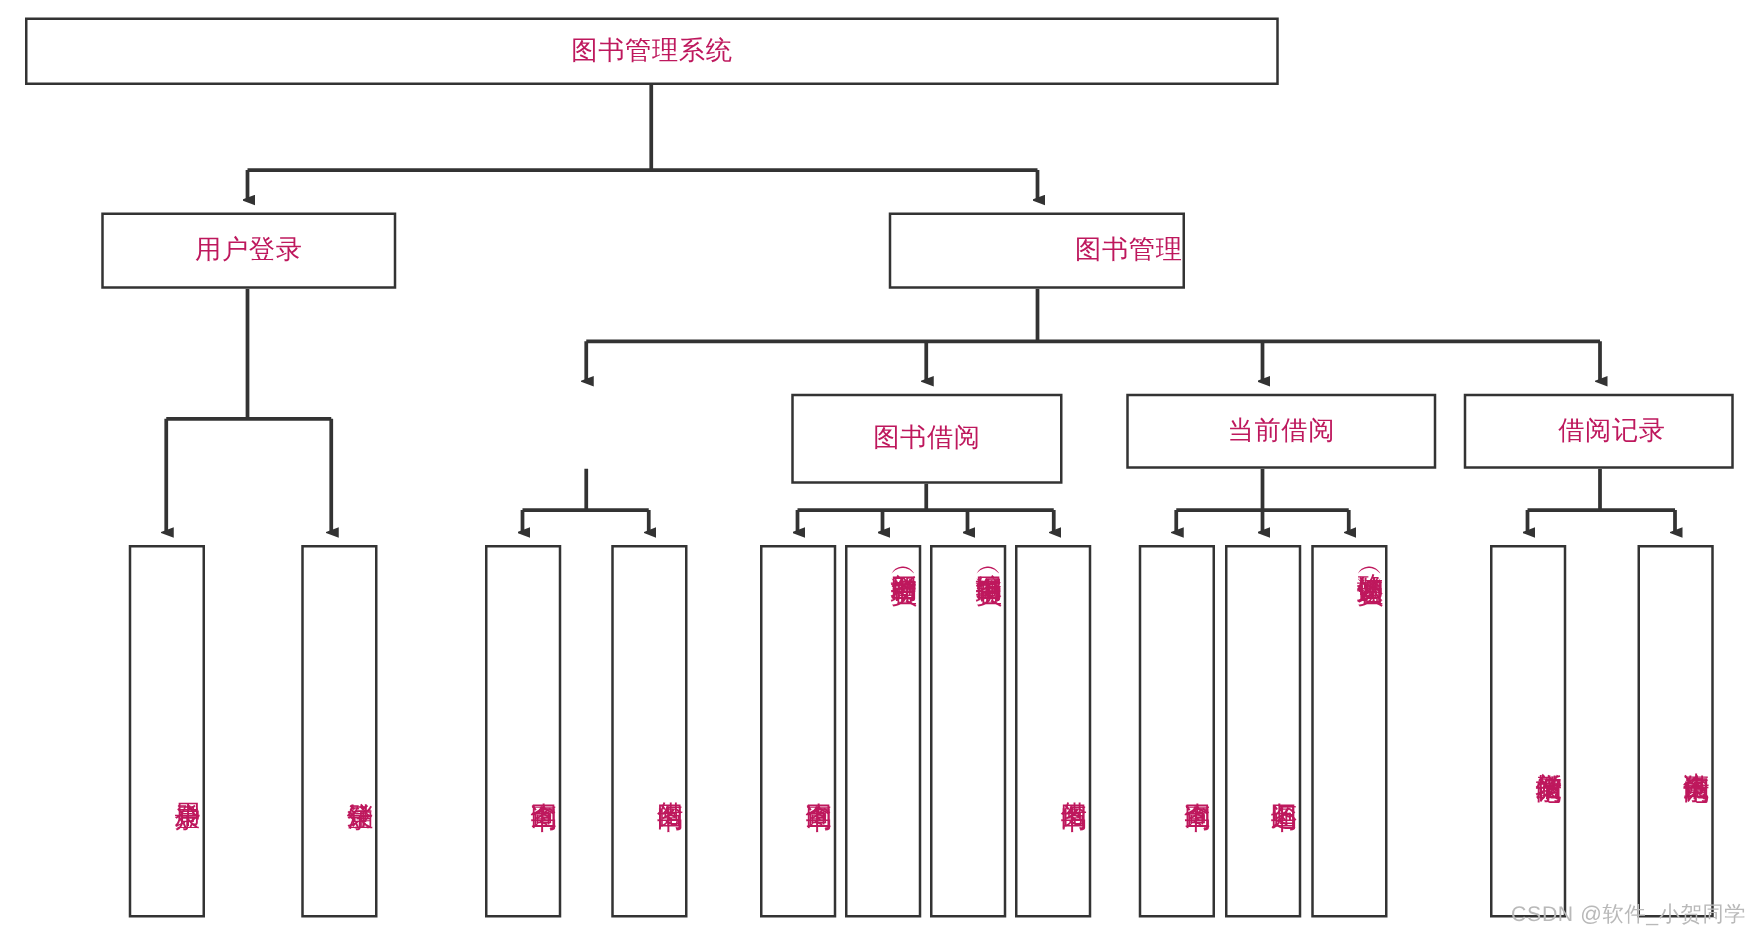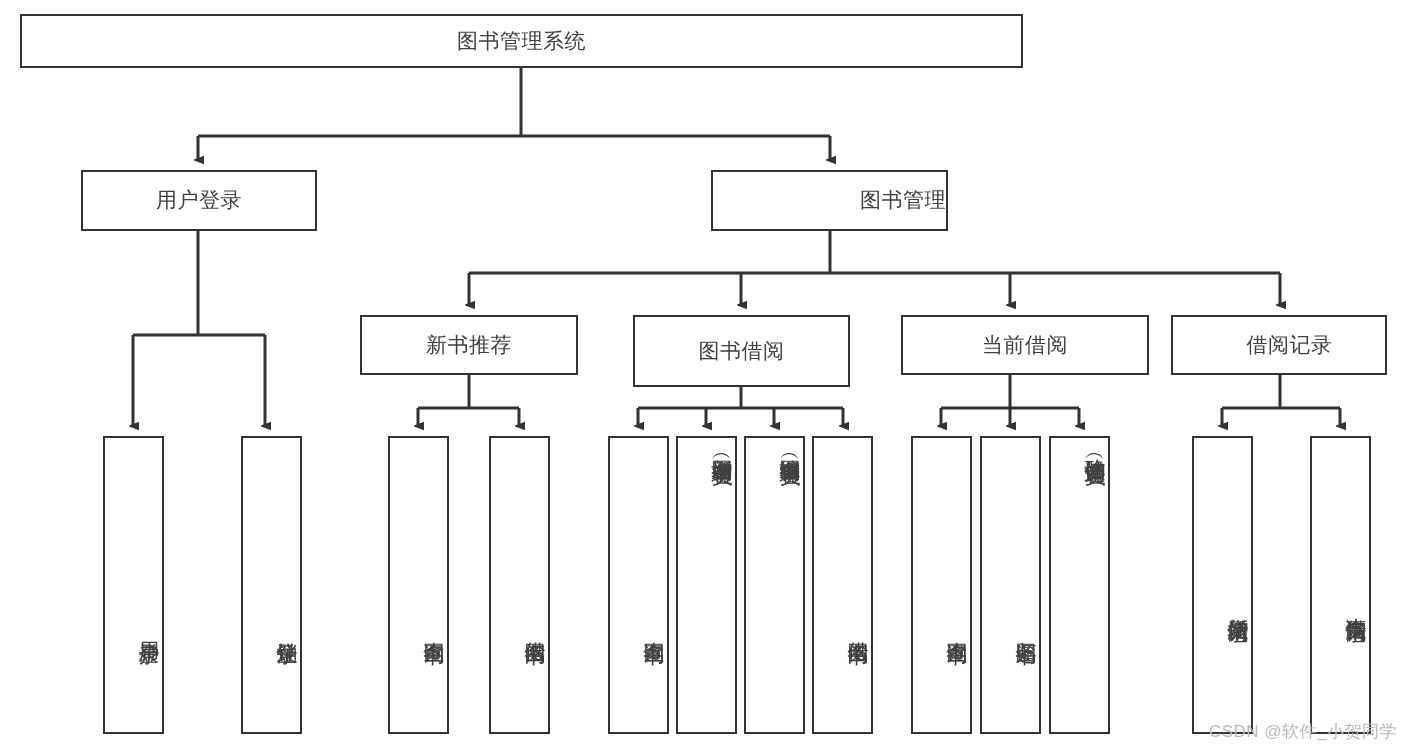--- a/index.html
+++ b/index.html
@@ -26,21 +26,21 @@
     pointer-events: none;
   }
   .node {
     position: absolute;
     box-sizing: border-box;
     border: 2px solid #333333;
     background: #ffffff;
     display: flex;
     align-items: center;
     justify-content: center;
-    color: #404040;
+    color: #be185d;
     line-height: 1.28;
   }
   .node.h {
     font-size: 21px;
     letter-spacing: 0.5px;
   }
   .node.v {
     font-size: 21px;
     writing-mode: vertical-rl;
     text-orientation: upright;
@@ -131,23 +131,20 @@
     <span class="txt">图书管理系统</span>
   </div>
 
   <div class="node h" style="left:81px; top:170px; width:236px; height:61px;">
     <span class="txt">用户登录</span>
   </div>
   <div class="node h" style="left:711px; top:170px; width:237px; height:61px;justify-content:flex-end;">
     <span class="txt">图书管理</span>
   </div>
 
-  <div class="node h" style="left:360px; top:315px; width:218px; height:60px;">
-    <span class="txt">新书推荐</span>
-  </div>
   <div class="node h" style="left:633px; top:315px; width:217px; height:72px;">
     <span class="txt">图书借阅</span>
   </div>
   <div class="node h" style="left:901px; top:315px; width:248px; height:60px;">
     <span class="txt">当前借阅</span>
   </div>
   <div class="node h" style="left:1171px; top:315px; width:216px; height:60px;padding-left:21px;">
     <span class="txt">借阅记录</span>
   </div>
 

